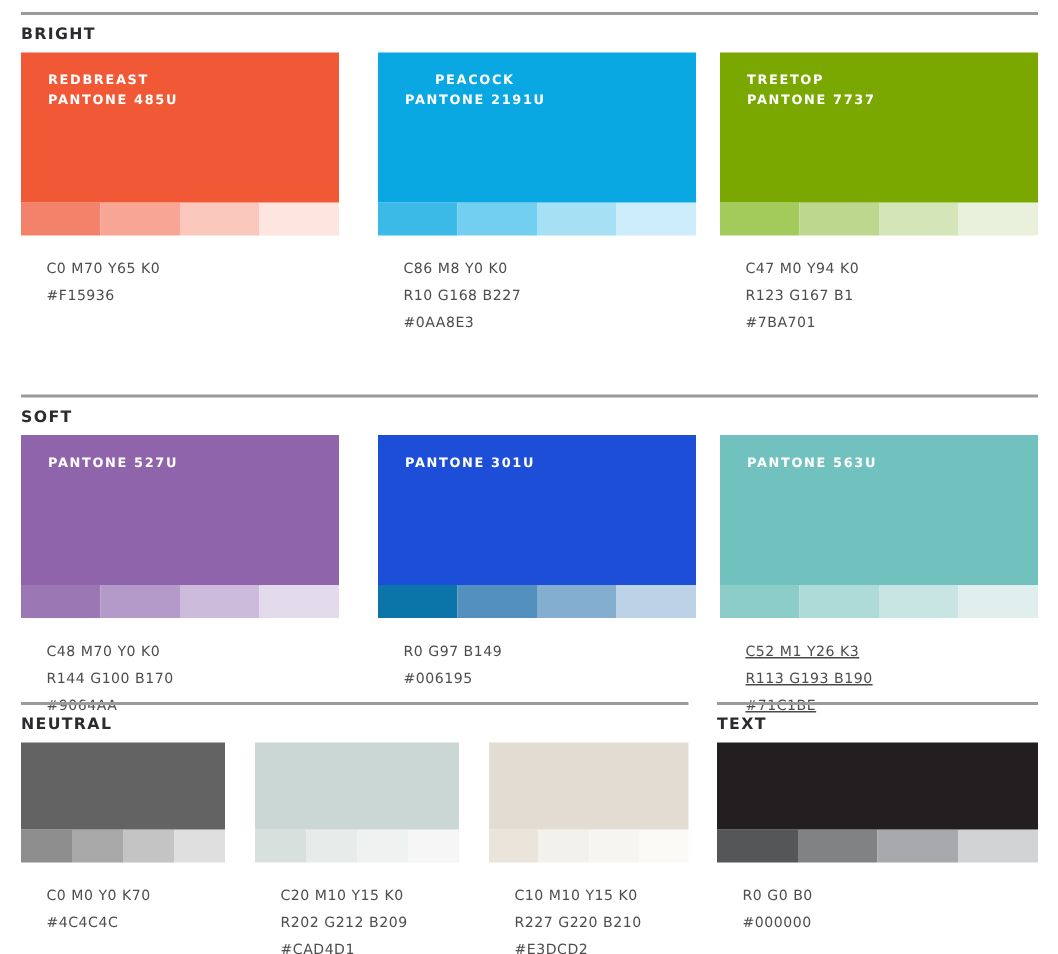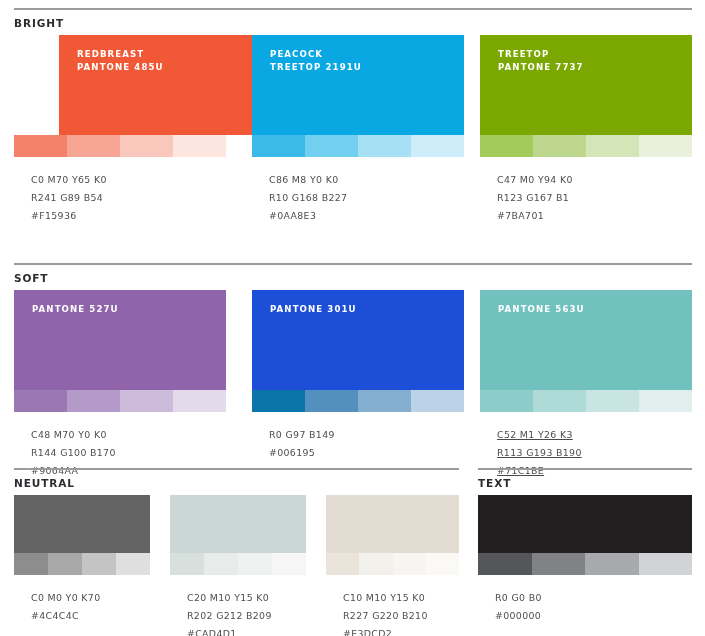--- a/index.html
+++ b/index.html
@@ -114,43 +114,42 @@
 
 <div class="section" style="top: 8px;">
       <div class="rules">
         <div class="rule full"></div>
       </div>
       <div class="heads">
         <div class="section-title at-left">BRIGHT</div>
       </div>
       <div class="grid" style="height: 192px;">
         <div class="swatch" style="left: 14px; width: 212px;">
-          <div class="chip" style="height: 100px; background: rgb(241, 89, 54); margin-left: 45px;">
+          <div class="chip" style="height: 100px; background: rgb(241, 89, 54);">
             <div class="chip-label">
               <span style="display: block;">REDBREAST</span>
               <span style="display: block;">PANTONE 485U</span>
             </div>
           </div>
           <div class="tints">
             <i style="background: rgb(244, 130, 106);"></i>
             <i style="background: rgb(247, 166, 149);"></i>
             <i style="background: rgb(250, 199, 188);"></i>
             <i style="background: rgb(253, 229, 224);"></i>
           </div>
           <div class="specs">
             <span>C0  M70  Y65  K0</span>
-            <span>R241  G89  B54</span>
             <span>#F15936</span>
           </div>
         </div>
         <div class="swatch" style="left: 252px; width: 212px;">
           <div class="chip" style="height: 100px; background: rgb(10, 168, 227);">
             <div class="chip-label">
-              <span style="display: block;">PEACOCK</span>
-              <span style="display: block;">TREETOP 2191U</span>
+              <span style="display: block; margin-left: 20px;">PEACOCK</span>
+              <span style="display: block;">PANTONE 2191U</span>
             </div>
           </div>
           <div class="tints">
             <i style="background: rgb(59, 186, 232);"></i>
             <i style="background: rgb(114, 207, 239);"></i>
             <i style="background: rgb(165, 224, 245);"></i>
             <i style="background: rgb(206, 237, 250);"></i>
           </div>
           <div class="specs">
             <span>C86  M8  Y0  K0</span>

